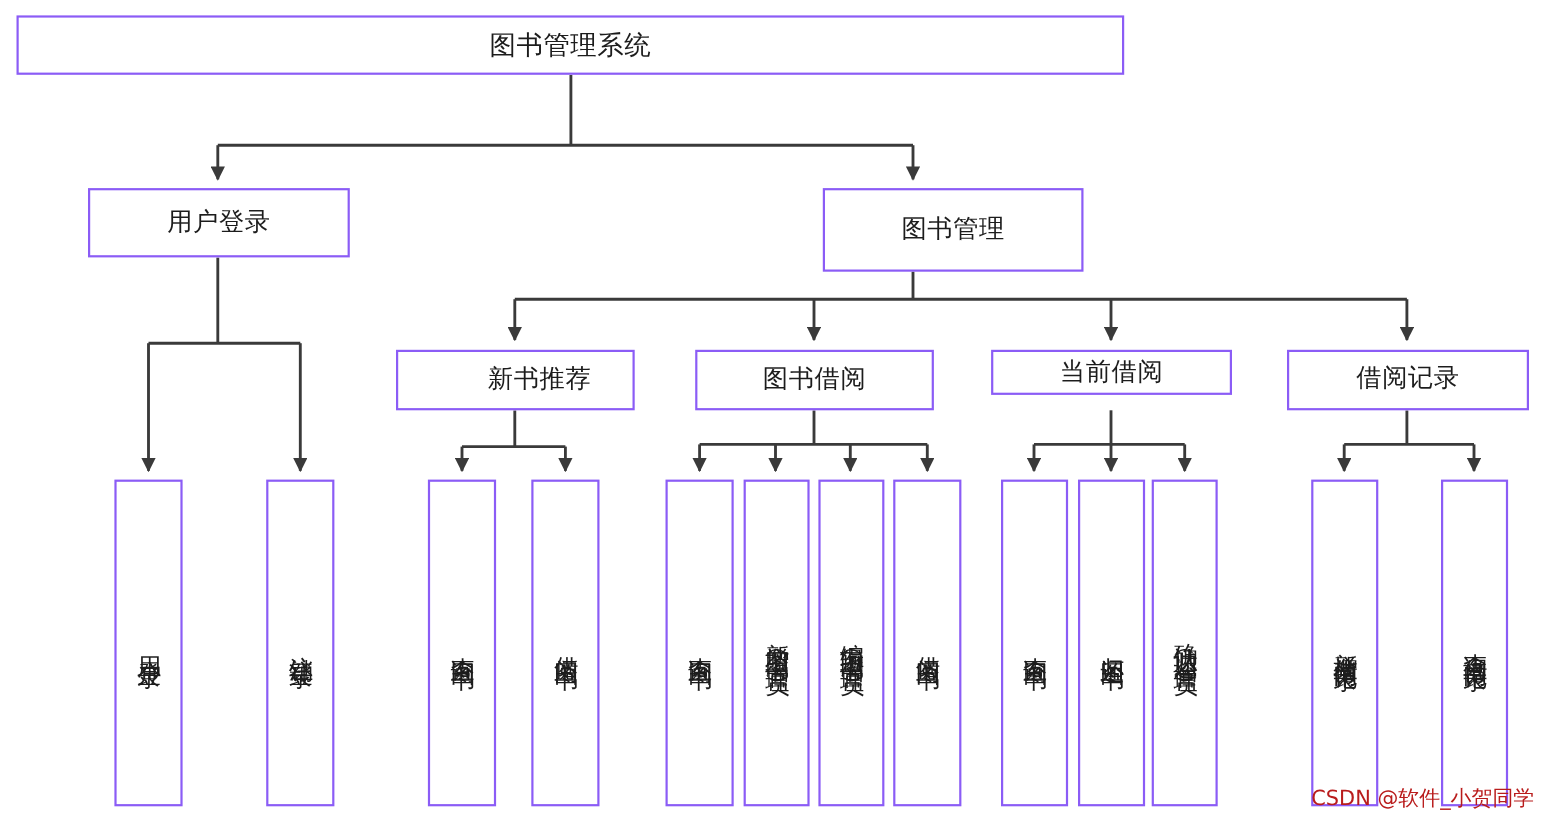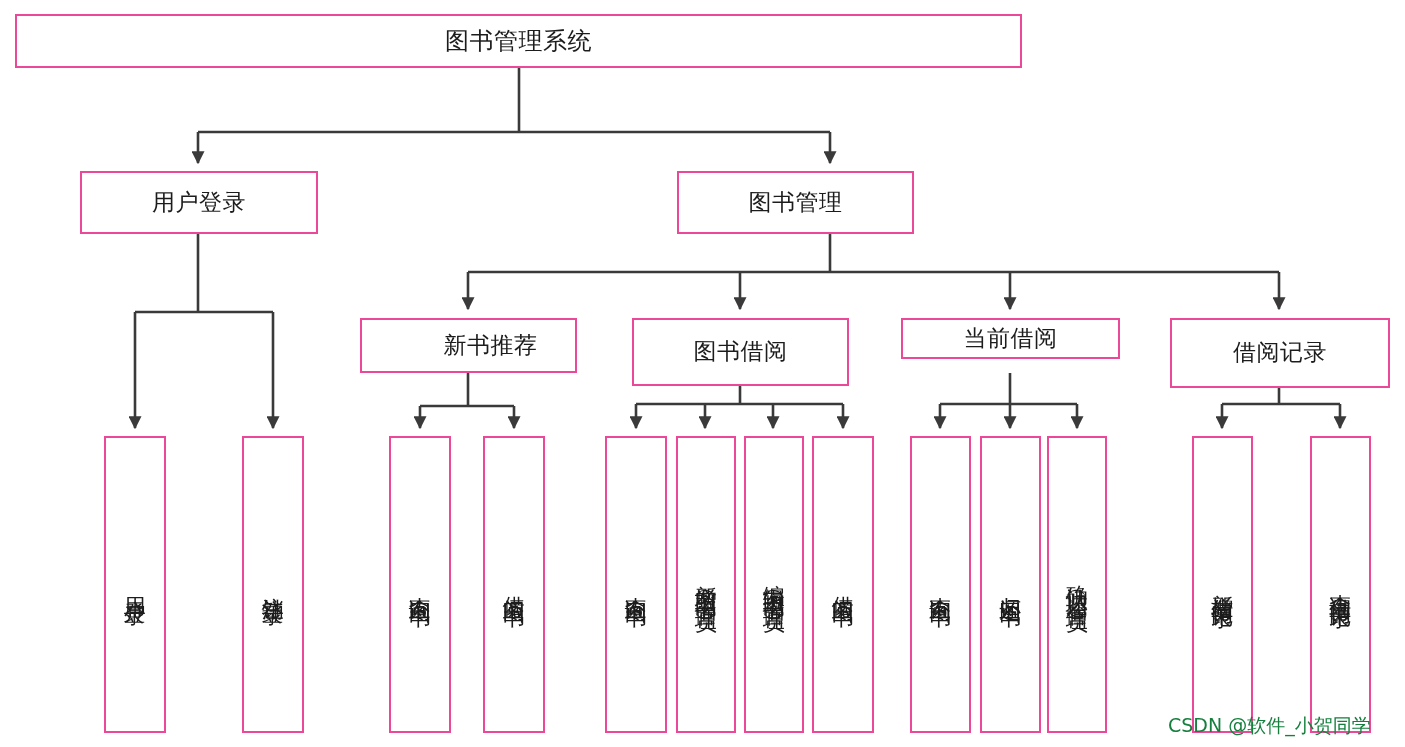--- a/index.html
+++ b/index.html
@@ -24,21 +24,21 @@
     left: 0;
     top: 0;
     width: 1405px;
     height: 747px;
     pointer-events: none;
   }
   .node {
     position: absolute;
     box-sizing: border-box;
     background: #ffffff;
-    border: 2px solid #ec4899;
+    border: 2px solid #8b5cf6;
     display: flex;
     align-items: center;
     justify-content: center;
     color: #1c1c1c;
   }
   .node .label {
     display: block;
     text-align: center;
     line-height: 1.0;
     letter-spacing: 0.5px;
@@ -63,24 +63,24 @@
     font-size: 22px;
     line-height: 1.25;
     letter-spacing: 3px;
     white-space: nowrap;
   }
   .node.v.tall .label {
     letter-spacing: 4px;
   }
   .watermark {
     position: absolute;
-    left: 1168px;
+    left: 1192px;
     top: 713px;
     font-size: 19px;
-    color: #15803d;
+    color: #b91c1c;
     white-space: nowrap;
     font-family: "DejaVu Sans", "Liberation Sans", sans-serif;
   }
 </style>
 </head>
 <body>
 
 <div id="diagram-root">
 
   <svg class="wires" viewBox="0 0 1405 747" xmlns="http://www.w3.org/2000/svg">
@@ -133,34 +133,34 @@
     </g>
   </svg>
 
   <div class="node h root" style="left:15px; top:14px; width:1007px; height:54px;">
     <span class="label">图书管理系统</span>
   </div>
 
   <div class="node h" style="left:80px; top:171px; width:238px; height:63px;">
     <span class="label">用户登录</span>
   </div>
-  <div class="node h" style="left:677px; top:171px; width:237px; height:63px;">
+  <div class="node h" style="left:748px; top:171px; width:237px; height:76px;">
     <span class="label">图书管理</span>
   </div>
 
   <div class="node h" style="left:360px; top:318px; width:217px; height:55px;padding-left:44px;">
     <span class="label">新书推荐</span>
   </div>
-  <div class="node h" style="left:632px; top:318px; width:217px; height:68px;">
+  <div class="node h" style="left:632px; top:318px; width:217px; height:55px;">
     <span class="label">图书借阅</span>
   </div>
   <div class="node h" style="left:901px; top:318px; width:219px; height:41px;">
     <span class="label">当前借阅</span>
   </div>
-  <div class="node h" style="left:1170px; top:318px; width:220px; height:70px;">
+  <div class="node h" style="left:1170px; top:318px; width:220px; height:55px;font-family:Liberation Mono, monospace;">
     <span class="label">借阅记录</span>
   </div>
 
   <div class="node v" style="left:104px; top:436px; width:62px; height:297px;">
     <span class="label">用户登录</span>
   </div>
   <div class="node v" style="left:242px; top:436px; width:62px; height:297px;">
     <span class="label">注销登录</span>
   </div>
 

